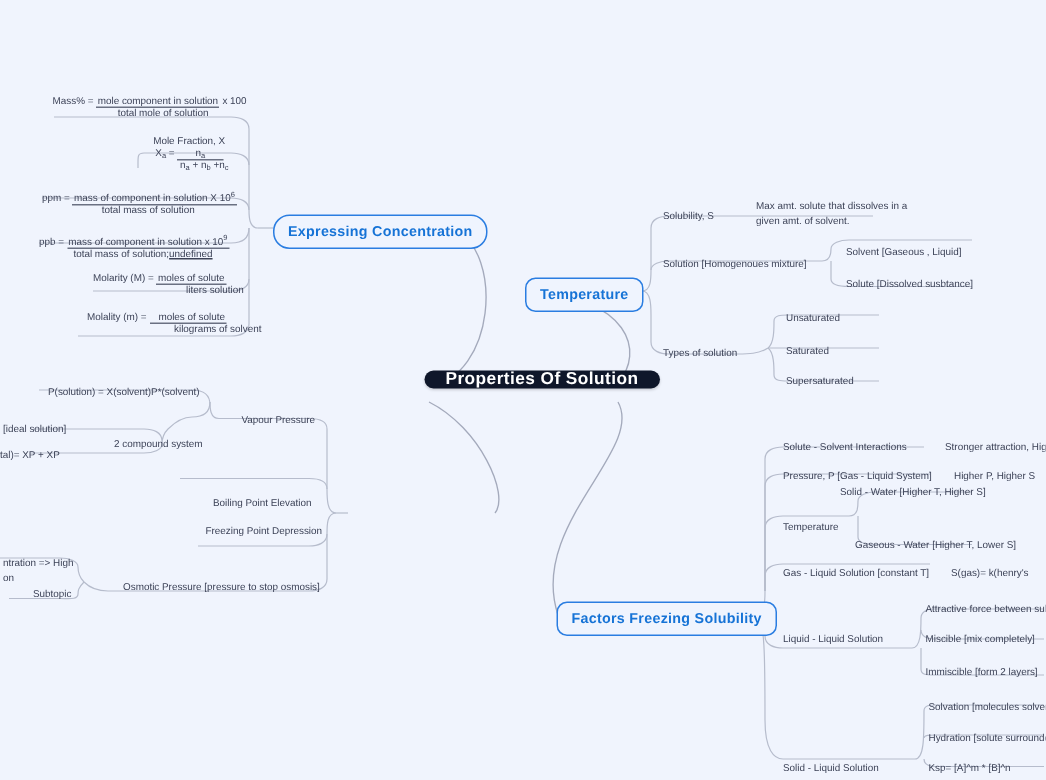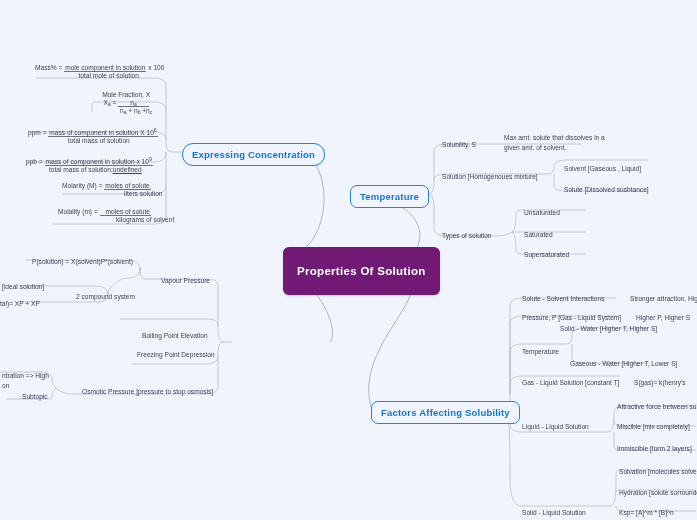--- a/index.html
+++ b/index.html
@@ -10,26 +10,26 @@
     overflow:hidden;
     position:relative;
   }
   #canvas{position:absolute;left:0;top:0;width:697px;height:520px;}
   svg.links{position:absolute;left:0;top:0;width:697px;height:520px;pointer-events:none;}
 
   
   .node{position:absolute;box-sizing:border-box;white-space:pre;}
 
   .root{
-    background:#701a75;
+    background:#0f172a;
     color:#ffffff;
     font-weight:bold;
     font-size:11.5px;
     border-radius:6px;
-    padding:18px 14px;
+    padding:0 14px;
     letter-spacing:.3px;
     text-align:center;
     box-shadow:0 1px 2px rgba(0,0,0,.18);
   }
   .branch{
     background:#eff4fe;
     color:#1673d6;
     font-weight:bold;
     font-size:9.5px;
     border:1.6px solid #2a7de1;
@@ -135,21 +135,21 @@
     </g>
   </svg>
 
   <div class="node root" style="left:283px;top:247px;">Properties Of Solution</div>
 
   <div class="node branch" style="left:182px;top:143px;border-radius:11px;">Expressing Concentration</div>
 
   <div class="node branch" style="left:350px;top:185px;">Temperature</div>
 
 
-  <div class="node branch" style="left:371px;top:401px;">Factors Affecting Solubility</div>
+  <div class="node branch" style="left:371px;top:401px;">Factors Freezing Solubility</div>
 
   <div class="node leaf frac ctr" style="left:31px;top:62px;">
     <span>Mass% = </span><span class="num">mole component in solution</span><span> x 100</span><br>
     <span style="margin-left:18px">total mole of solution</span>
   </div>
 
   <div class="node leaf frac ctr" style="left:96px;top:89px;">
     <span>Mole Fraction, X</span><br>
     <span>X</span><span class="sub">a</span><span> = </span><span class="num" style="padding:0 12px"><span>n</span><span class="sub">a</span></span><br>
     <span style="margin-left:20px"><span>n</span><span class="sub">a</span><span> + n</span><span class="sub">b</span><span> +n</span><span class="sub">c</span></span>

